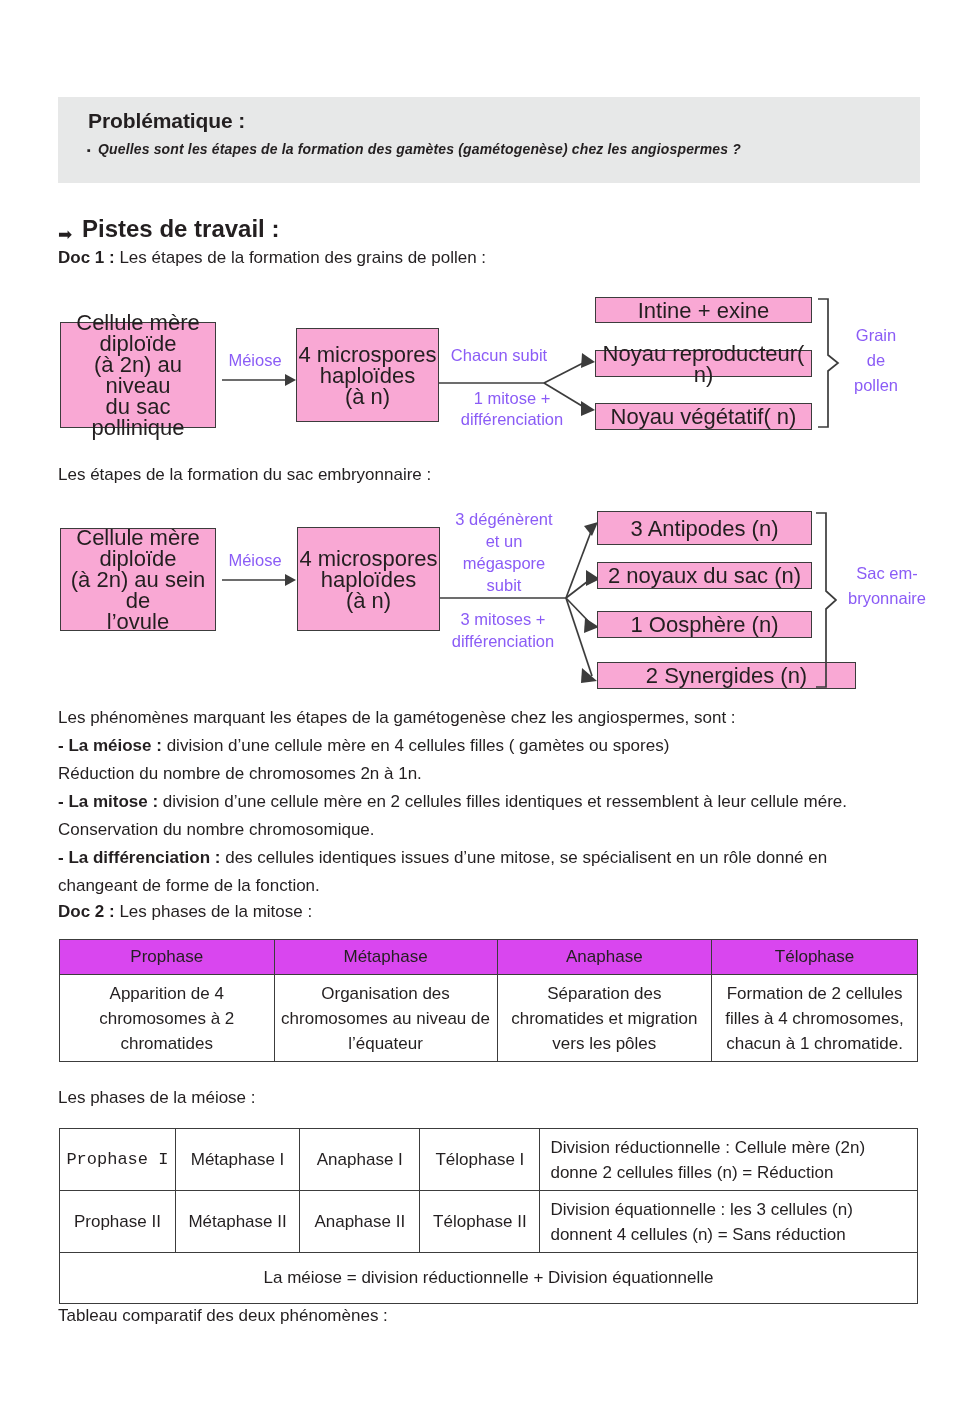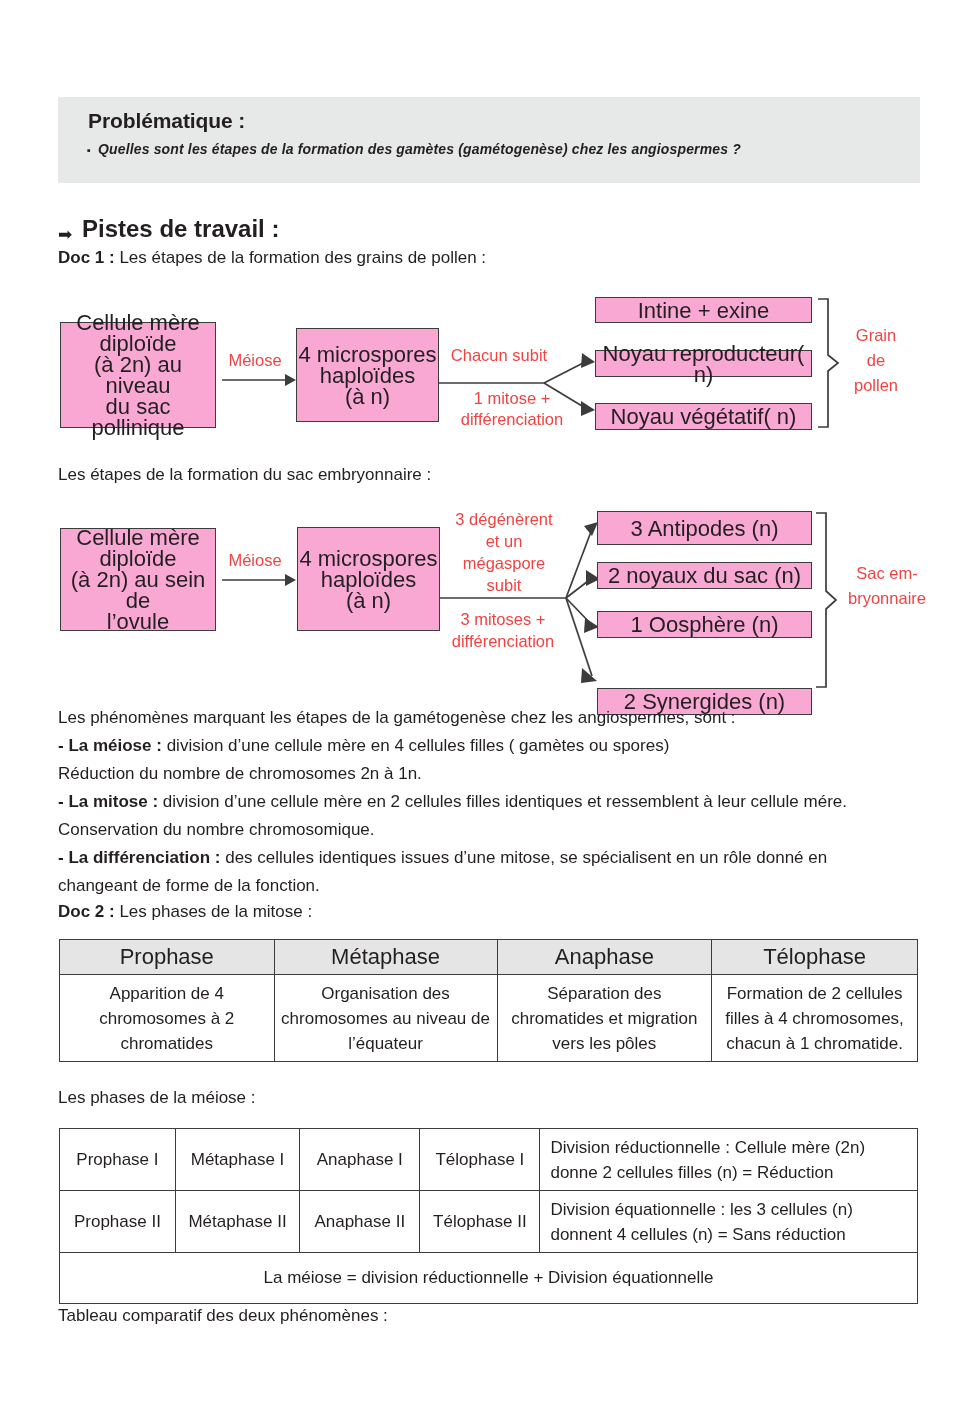--- a/index.html
+++ b/index.html
@@ -93,21 +93,21 @@
     text-align: center;
     font-size: 22px;
     line-height: 21px;
     color: #231f20;
   }
   .dlabel {
     position: absolute;
     font-size: 16.5px;
     line-height: 20px;
     text-align: center;
-    color: #ef4444;
+    color: #8b5cf6;
     white-space: nowrap;
   }
   .dlabel.wrap { white-space: normal; }
   svg.conn {
     position: absolute;
     overflow: visible;
   }
   svg.conn line, svg.conn path, svg.conn polyline {
     stroke: #3c3c3c;
     stroke-width: 1.7;
@@ -132,22 +132,22 @@
   table.tbl td, table.tbl th {
     border: 1.6px solid #3c3c3c;
     text-align: center;
     vertical-align: middle;
     font-weight: normal;
     color: #231f20;
   }
   
   #mitosis-table { left: 59px; top: 939px; width: 859px; }
   #mitosis-table th {
-    background: #e5e5e5;
-    font-size: 22px;
+    background: #d946ef;
+    font-size: 17px;
     height: 34px;
     padding: 0 4px;
   }
   #mitosis-table td {
     font-size: 17px;
     line-height: 25px;
     height: 86px;
     padding: 0 6px;
   }
 
@@ -292,21 +292,21 @@
       <polygon points="146,65 160,74 146,81" fill="#3c3c3c" stroke="none"></polygon>
       <line x1="126" y1="93" x2="152" y2="120"></line>
       <polygon points="145,113 159,122 144,128" fill="#3c3c3c" stroke="none"></polygon>
       <line x1="126" y1="93" x2="152" y2="171"></line>
       <polygon points="142,163 157,176 141,178" fill="#3c3c3c" stroke="none"></polygon>
     </svg>
 
     <div class="dbox" style="left:597px; top:511px; width:215px; height:34px;">3 Antipodes (n)</div>
     <div class="dbox" style="left:597px; top:562px; width:215px; height:27px;">2 noyaux du sac (n)</div>
     <div class="dbox" style="left:597px; top:611px; width:215px; height:27px;">1 Oosphère (n)</div>
-    <div class="dbox" style="left:597px; top:688px; width:215px; height:27px;">2 Synergides  (n)</div>
+    <div class="dbox" style="left:597px; top:662px; width:259px; height:27px;">2 Synergides  (n)</div>
 
     <svg class="conn" style="left:814px; top:511px;" width="26" height="180">
       <polyline points="2,2 12,2 12,80 22,89 12,98 12,176 2,176"></polyline>
     </svg>
 
     <div class="dlabel wrap" style="left:832px; top:561px; width:110px; line-height:25px;">
       <div>Sac em-</div>
       <div>bryonnaire</div>
     </div>
   </div>
@@ -347,21 +347,21 @@
       <td>Formation de 2 cellules filles à 4 chromosomes, chacun à 1 chromatide.</td>
     </tr>
   </tbody>
     </table>
 
   <div class="caption" style="top:1088px;">Les phases de la méiose :</div>
 
   <table class="tbl" id="meiosis-table">
     <tbody>
         <tr>
-      <td style="width:13.5%;">Prophase I</td>
+      <td style="width:13.5%;font-family:Liberation Mono, monospace;">Prophase I</td>
       <td style="width:14.5%;">Métaphase I</td>
       <td style="width:14%;">Anaphase I</td>
       <td style="width:14%;">Télophase I</td>
       <td class="wide" rowspan="1">
         <div>Division réductionnelle :  Cellule mère (2n)</div>
         <div>donne 2 cellules filles (n) = Réduction</div>
       </td>
     </tr>
     <tr>
       <td>Prophase II</td>

